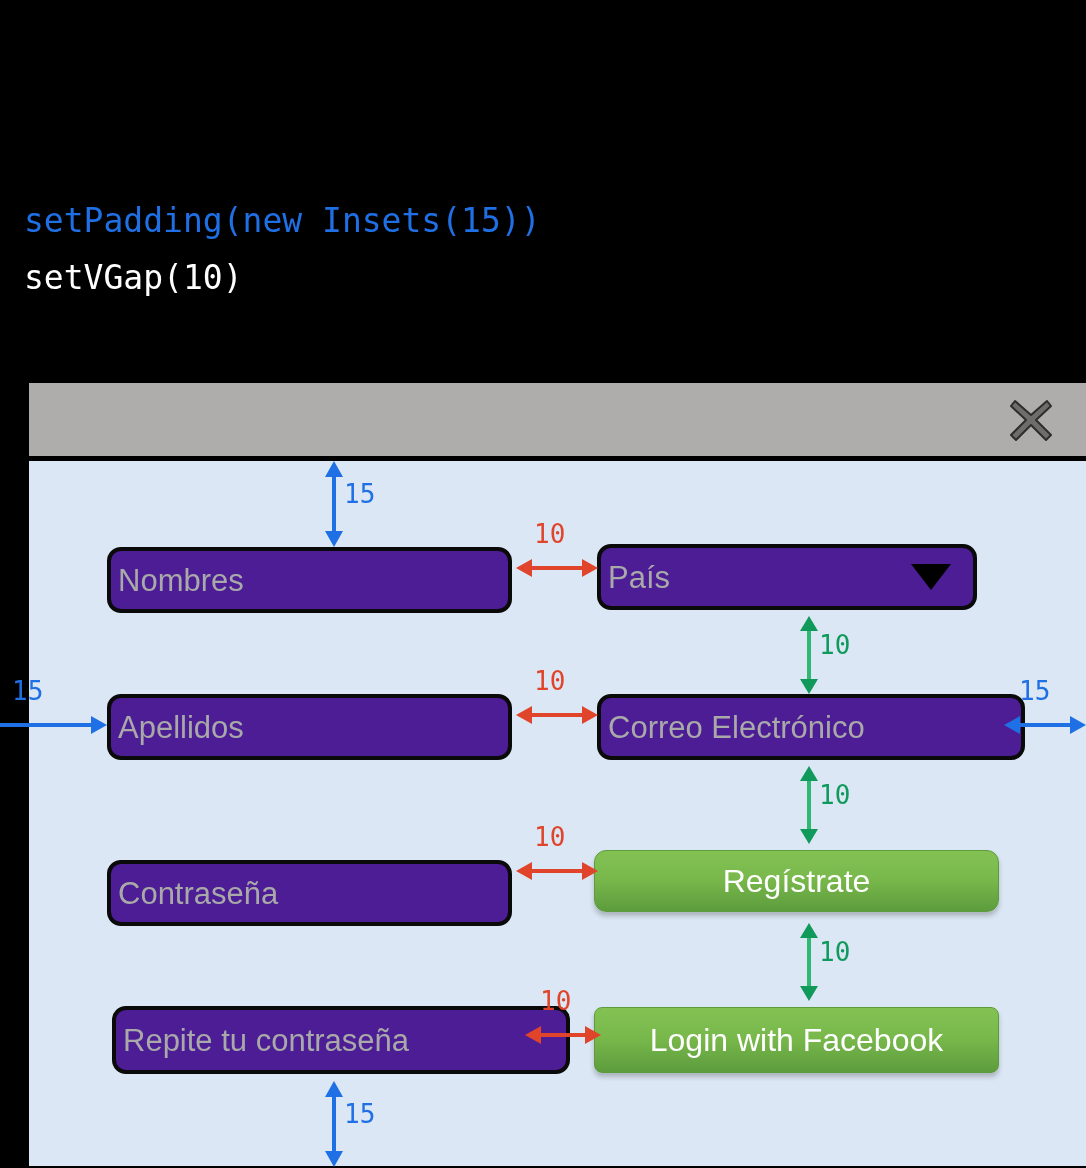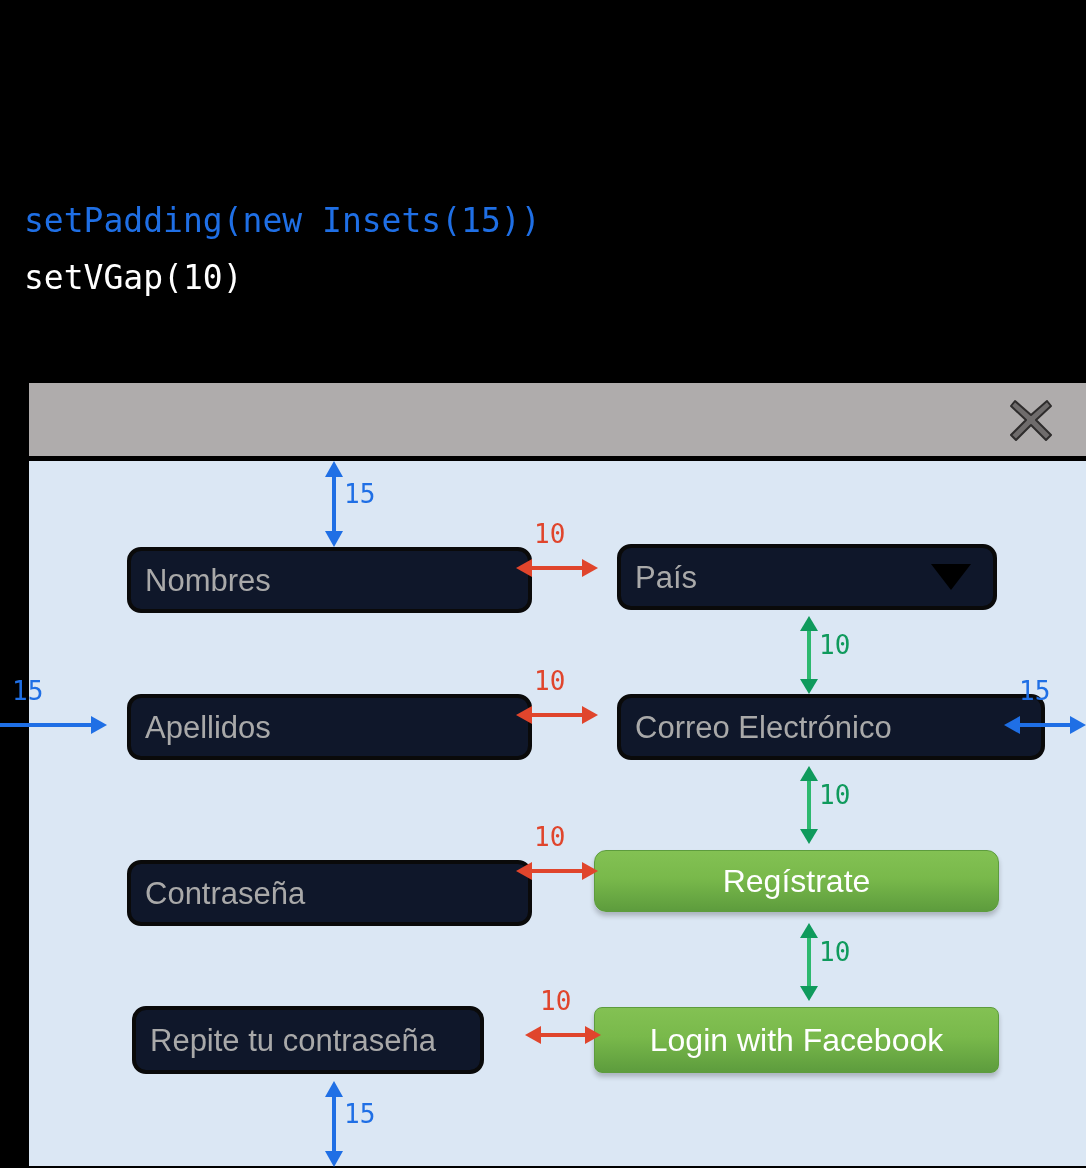--- a/index.html
+++ b/index.html
@@ -63,27 +63,26 @@
   .panel {
     position: relative;
     height: 705px;
     background: #dbe7f4;
   }
 
   
   .field {
     position: absolute;
     box-sizing: border-box;
-    background: #0f172a;
+    background: #4c1d95;
     border: 4px solid #0a0a0a;
     border-radius: 14px;
     display: flex;
     align-items: center;
-    padding: 0 14px;
-    margin-left: 20px;
+    padding: 0 7px;
   }
   .field-placeholder {
     color: #a9a9a9;
     font-size: 31px;
     line-height: 1;
     white-space: nowrap;
     user-select: none;
   }
   .combo-arrow {
     position: absolute;
@@ -167,21 +166,21 @@
     </div>
 
     <div class="field" style="left:78px; top:399px; width:405px; height:66px;">
       <span class="field-placeholder">Contraseña</span>
     </div>
 
     <div class="gbtn" style="left:565px; top:389px; width:405px; height:62px;">
       <span>Regístrate</span>
     </div>
 
-    <div class="field" style="left:83px; top:545px; width:352px; height:68px;">
+    <div class="field" style="left:83px; top:545px; width:458px; height:68px;">
       <span class="field-placeholder">Repite tu contraseña</span>
     </div>
 
     <div class="gbtn" style="left:565px; top:546px; width:405px; height:66px;border-radius:8px;">
       <span>Login with Facebook</span>
     </div>
 
     <div class="ann" style="left:293px; top:0px;">
       <svg width="24" height="86" viewBox="0 0 24 86">
         <line x1="12" y1="10" x2="12" y2="76" stroke="#1f6fe5" stroke-width="4"></line>

